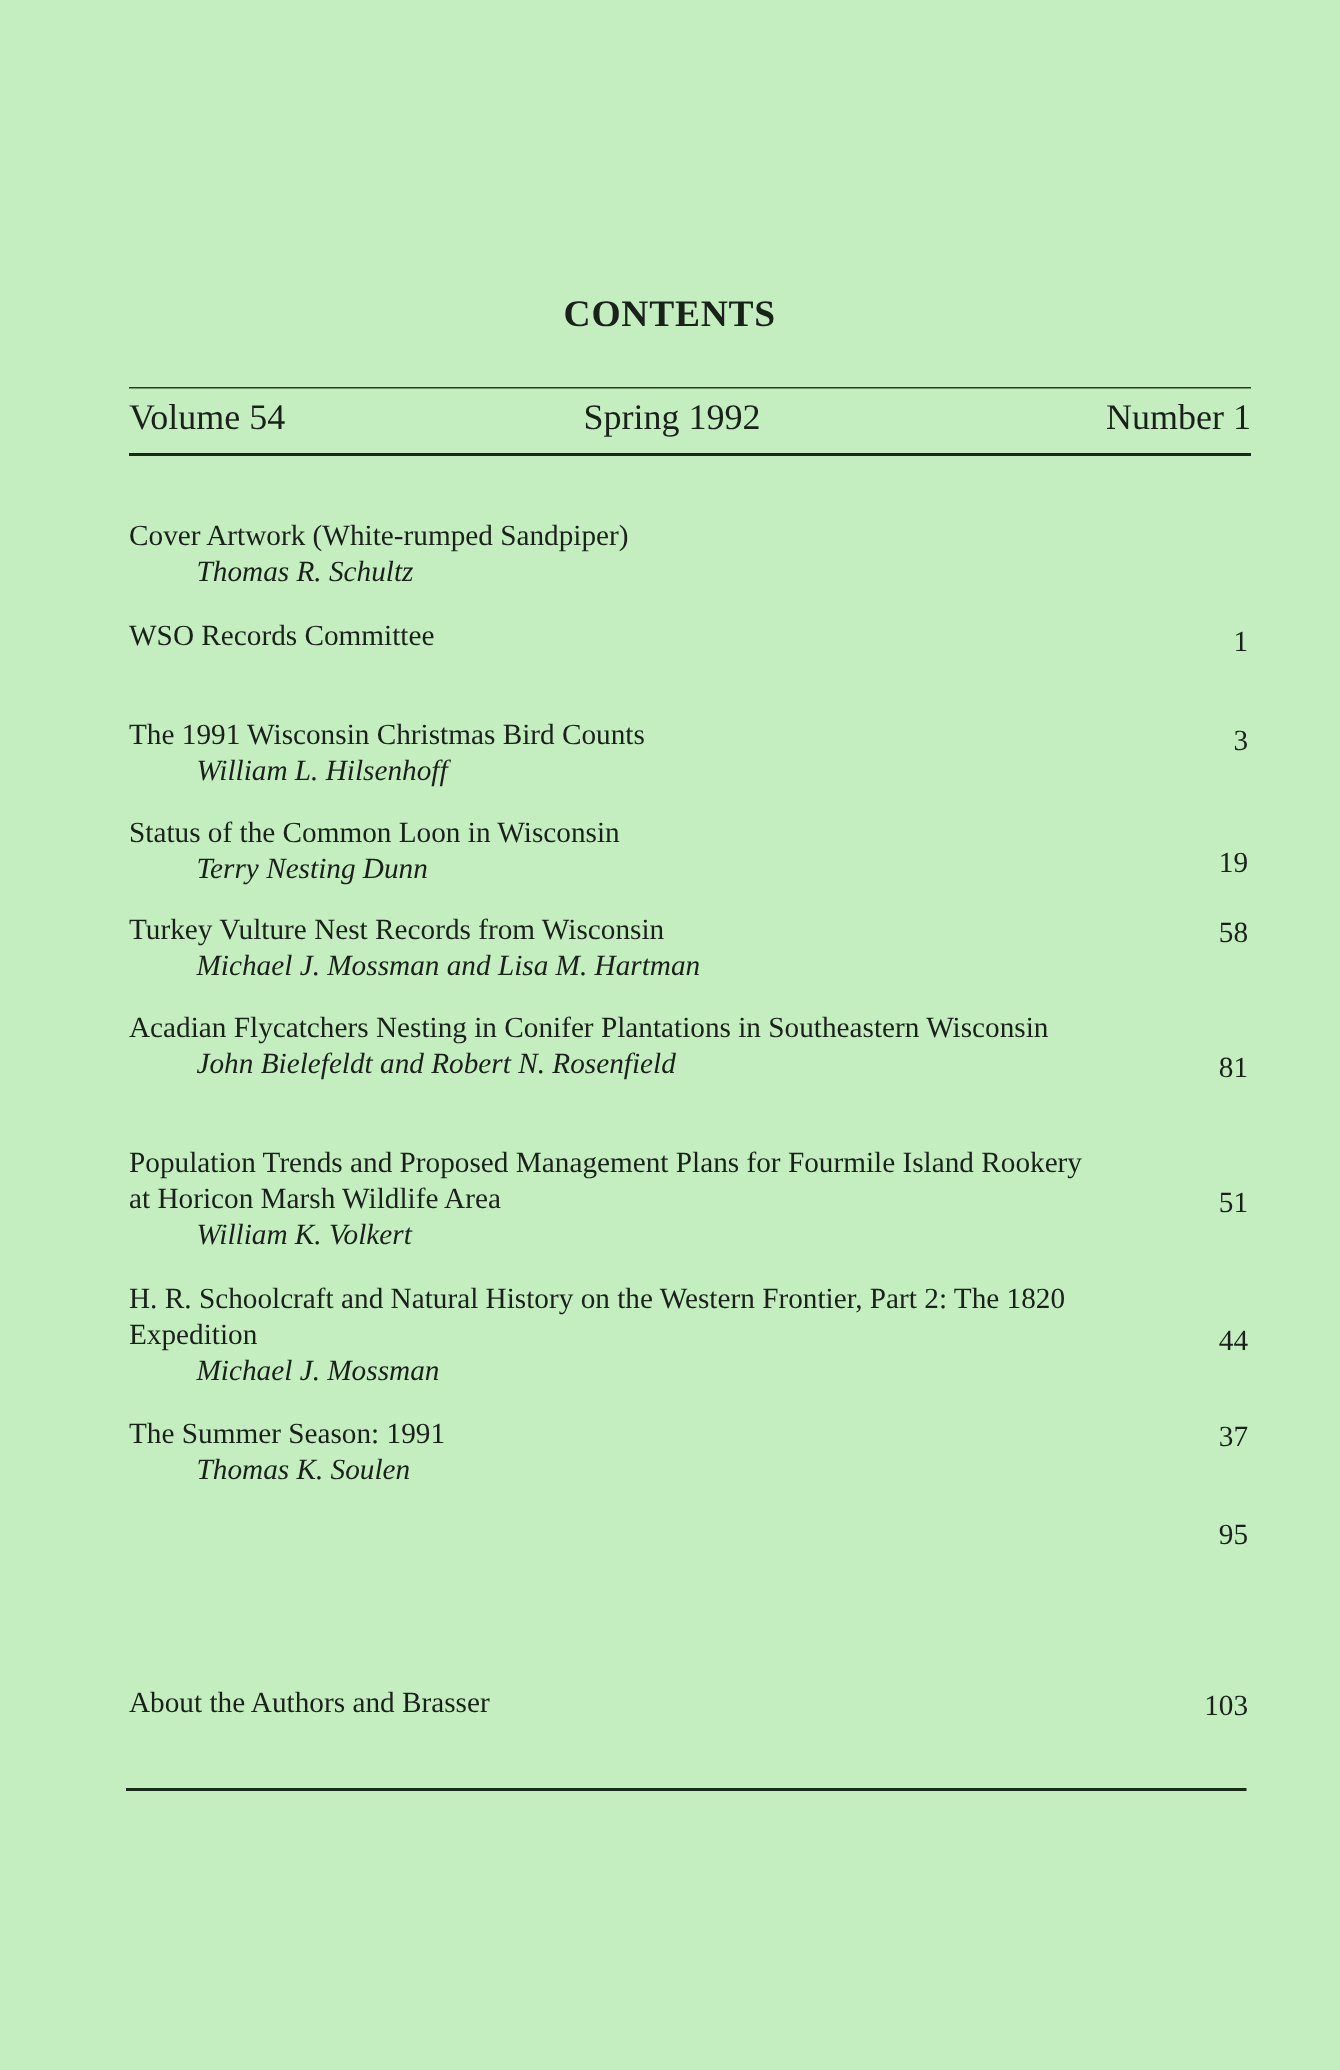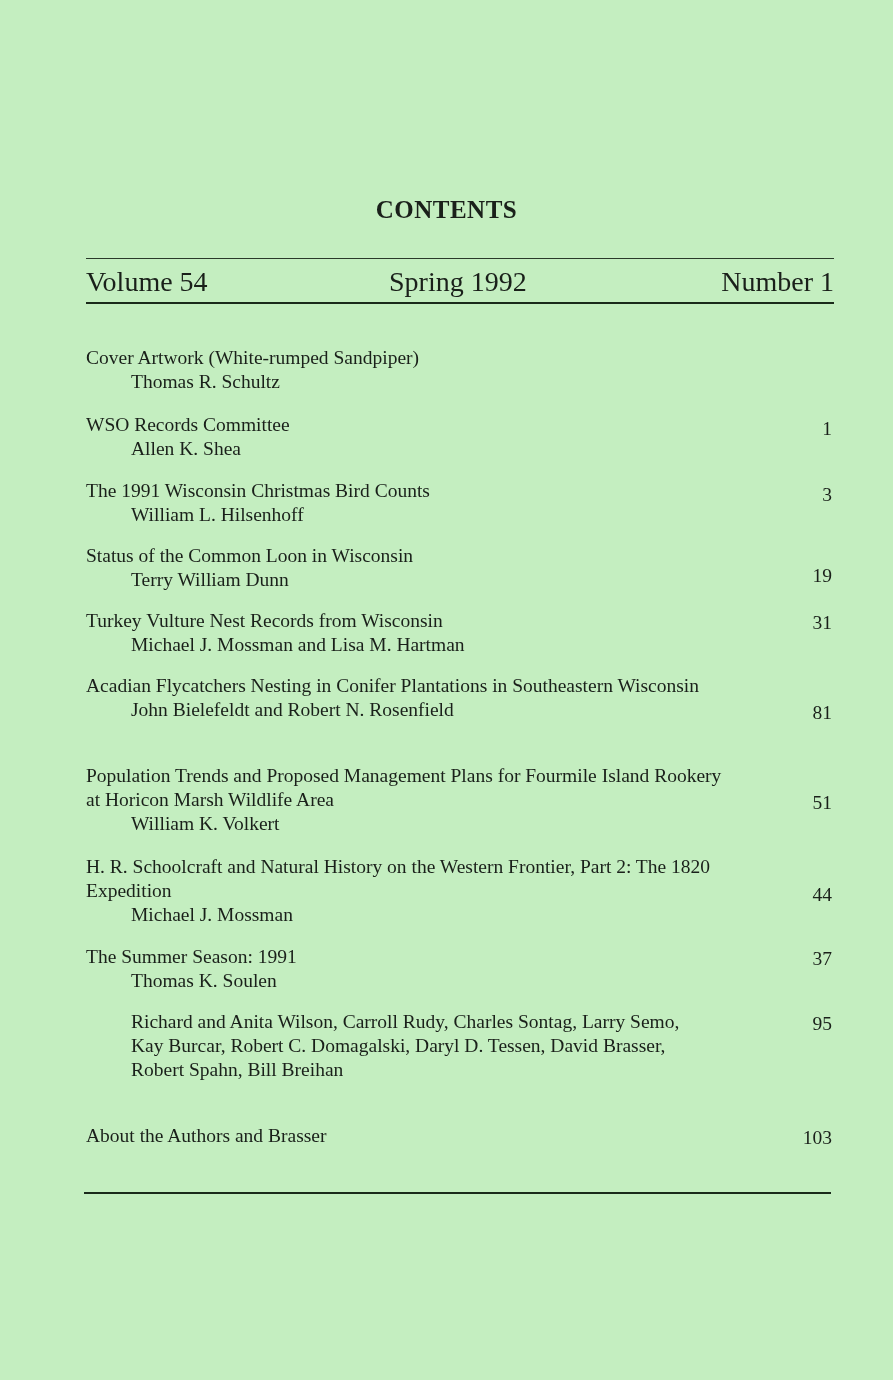--- a/index.html
+++ b/index.html
@@ -14,27 +14,27 @@
   .page { position: absolute; left: 0; top: 0; width: 893px; height: 1380px; }
   .title {
     position: absolute; top: 196px; left: 0; width: 893px;
     text-align: center; font-weight: bold; font-size: 25px; letter-spacing: 0.5px;
   }
   .rule-thin { position: absolute; left: 86px; width: 748px; height: 1px; background: #2a3a2a; top: 258px; }
   .rule-thick { position: absolute; left: 86px; width: 748px; height: 2px; background: #1a2a1a; top: 302px; }
   .rule-bottom { position: absolute; left: 84px; width: 747px; height: 2px; background: #1a2a1a; top: 1192px; }
   .issue {
     position: absolute; top: 266px; left: 86px; width: 748px;
-    display: flex; justify-content: space-between; font-size: 28px;
+    display: flex; justify-content: space-between; font-size: 24px;
   }
   .issue span { display: block; }
   .issue .mid { position: absolute; left: 303px; }
   .entry { position: absolute; left: 86px; width: 746px; font-size: 19.5px; line-height: 24px; }
   .entry .t { display: block; padding-right: 60px; }
-  .entry .a { display: block; padding-left: 45px; padding-right: 100px; }
+  .entry .a { display: block; font-style: italic; padding-left: 45px; padding-right: 100px; }
   .entry .p { position: absolute; right: 0; }
 </style>
 </head>
 <body>
 
 <div class="page">
   <div class="title">CONTENTS</div>
   <div class="rule-thin"></div>
   <div class="issue">
     <span>Volume 54</span>
@@ -43,40 +43,39 @@
   </div>
   <div class="rule-thick"></div>
 
   <div class="entry" style="top:346px">
     <span class="t">Cover Artwork (White-rumped Sandpiper)</span>
     <span class="a">Thomas R. Schultz</span>
   </div>
 
   <div class="entry" style="top:413px">
     <span class="t">WSO Records Committee</span>
-    <span class="a">Allen K. Shea</span>
     <span class="p" style="top:4px">1</span>
   </div>
 
   <div class="entry" style="top:479px">
     <span class="t">The 1991 Wisconsin Christmas Bird Counts</span>
     <span class="a">William L. Hilsenhoff</span>
     <span class="p" style="top:4px">3</span>
   </div>
 
   <div class="entry" style="top:544px">
     <span class="t">Status of the Common Loon in Wisconsin</span>
-    <span class="a">Terry William Dunn</span>
+    <span class="a">Terry Nesting Dunn</span>
     <span class="p" style="top:20px">19</span>
   </div>
 
   <div class="entry" style="top:609px">
     <span class="t">Turkey Vulture Nest Records from Wisconsin</span>
     <span class="a">Michael J. Mossman and Lisa M. Hartman</span>
-    <span class="p" style="top:2px">31</span>
+    <span class="p" style="top:2px">58</span>
   </div>
 
   <div class="entry" style="top:674px">
     <span class="t" style="width:650px">Acadian Flycatchers Nesting in Conifer Plantations in Southeastern Wisconsin</span>
     <span class="a">John Bielefeldt and Robert N. Rosenfield</span>
     <span class="p" style="top:27px">81</span>
   </div>
 
   <div class="entry" style="top:764px">
     <span class="t" style="width:650px">Population Trends and Proposed Management Plans for Fourmile Island Rookery at Horicon Marsh Wildlife Area</span>
@@ -90,21 +89,20 @@
     <span class="p" style="top:28px">44</span>
   </div>
 
   <div class="entry" style="top:945px">
     <span class="t">The Summer Season: 1991</span>
     <span class="a">Thomas K. Soulen</span>
     <span class="p" style="top:2px">37</span>
   </div>
 
   <div class="entry" style="top:1010px">
-    <span class="a" style="width:580px; padding-right:0">Richard and Anita Wilson, Carroll Rudy, Charles Sontag, Larry Semo, Kay Burcar, Robert C. Domagalski, Daryl D. Tessen, David Brasser, Robert Spahn, Bill Breihan</span>
     <span class="p" style="top:2px">95</span>
   </div>
 
   <div class="entry" style="top:1124px">
     <span class="t">About the Authors and Brasser</span>
     <span class="p" style="top:2px">103</span>
   </div>
 
   <div class="rule-bottom"></div>
 </div>

